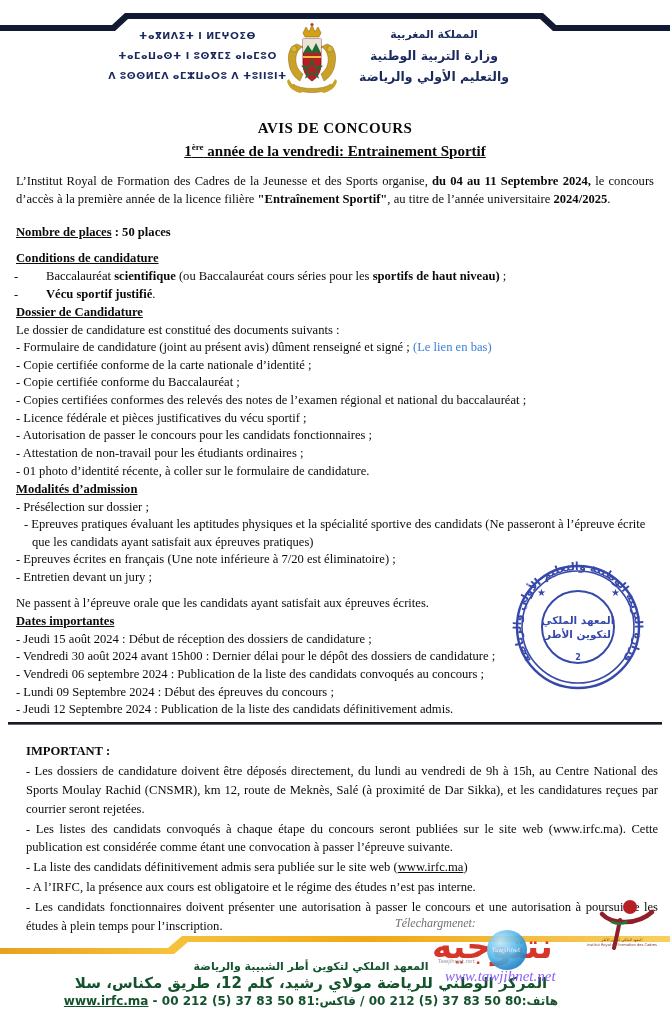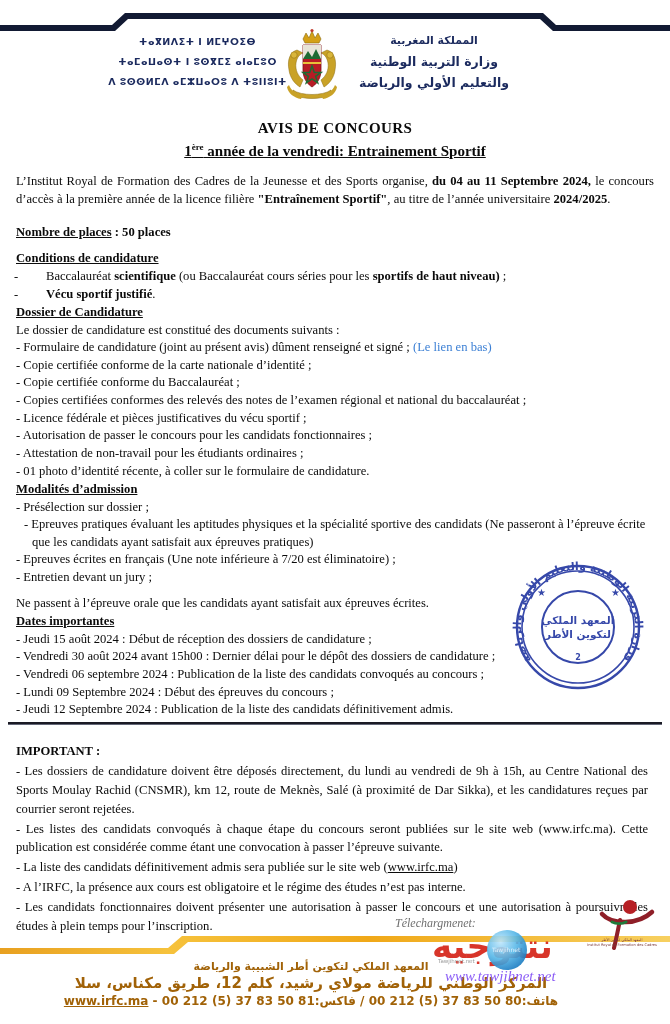--- a/index.html
+++ b/index.html
@@ -9,21 +9,21 @@
     font-family: "Liberation Serif", serif;
     overflow: hidden;
   }
   .page { position: relative; width: 670px; height: 1024px; background: #fff; }
 
   
   .top-band { position: absolute; left: 0; top: 12px; width: 670px; height: 22px; }
   .top-band svg { display: block; }
 
   
-  .header { position: absolute; left: 0; top: 28px; width: 626px; height: 85px; }
+  .header { position: absolute; left: 0; top: 22px; width: 626px; height: 85px; }
   .tifinagh {
     position: absolute; left: 100px; top: 4px; width: 195px;
     text-align: center; color: #1b2a5e;
     font-family: "DejaVu Sans", sans-serif;
     font-size: 9.5px; font-weight: 700; line-height: 20px;
     letter-spacing: .5px;
   }
   .arabic-head {
     position: absolute; right: 92px; top: 2px; width: 200px;
     text-align: center; color: #1b2a5e; direction: rtl;
@@ -66,34 +66,34 @@
     width: 142px; height: 142px; opacity: .88;
     pointer-events: none;
   }
 
   
   .divider {
     position: absolute; left: 8px; top: 722px; width: 654px; height: 3px;
     background: linear-gradient(to bottom, #1a1a24 0%, #1a1a24 60%, #9aa0b5 100%);
   }
   .important {
-    position: absolute; left: 16px; top: 742px; width: 632px;
+    position: absolute; left: 26px; top: 742px; width: 632px;
     font-size: 12.6px; line-height: 1.5; color: #0b0b0b;
   }
   .important .imp-title { font-weight: 700; display: block; margin-bottom: 1px; }
   .important p { text-align: justify; margin-bottom: 1px; }
   .u { text-decoration: underline; }
 
   
   .bottom-band { position: absolute; left: 0; top: 930px; width: 670px; height: 28px; }
 
   
   .footer {
     position: absolute; left: 0; top: 958px; width: 622px;
-    text-align: center; color: #a16207;
+    text-align: center; color: #14532d;
     font-family: "DejaVu Sans", sans-serif;
     direction: rtl;
   }
   .footer .f1 { font-size: 11px; font-weight: 700; line-height: 17px; }
   .footer .f2 { font-size: 15px; font-weight: 700; line-height: 17px; }
   .footer .f3 { font-size: 12px; font-weight: 700; line-height: 18px; direction: rtl; }
   .footer .f3 .irfc { text-decoration: underline; direction: ltr; display: inline-block; }
 
   
   .wm { position: absolute; pointer-events: none; }

